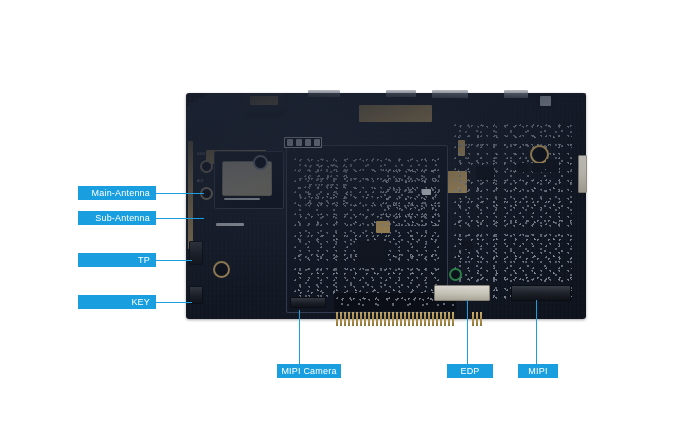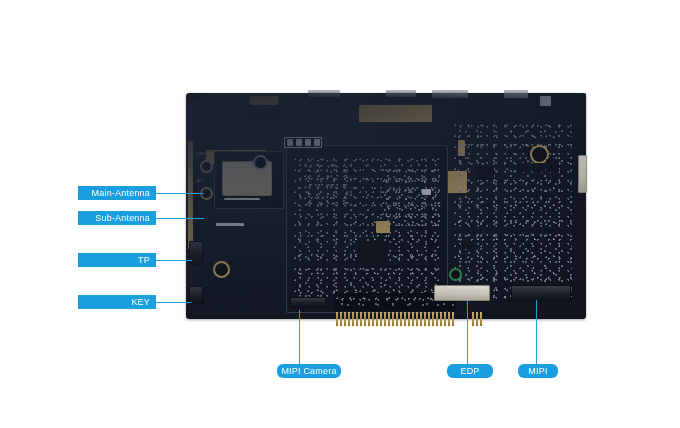--- a/index.html
+++ b/index.html
@@ -99,21 +99,21 @@
 
   
   .callout{
     position:absolute;background:#199fe0;color:#ffffff;
     font-size:9px;line-height:14px;height:14px;
     font-family:"Liberation Sans",sans-serif;
     display:flex;align-items:center;box-sizing:border-box;
     letter-spacing:.2px;white-space:nowrap;
   }
   .callout.right{justify-content:flex-end;padding-right:6px;}
-  .callout.center{justify-content:center;border-radius:6px;}
+  .callout.center{justify-content:center;}
   .lead{position:absolute;background:#199fe0;}
   .lead.h{height:1px;}
   .lead.v{width:1px;}
 </style>
 </head>
 <body>
 
 <div id="stage">
 
   <div class="board">

